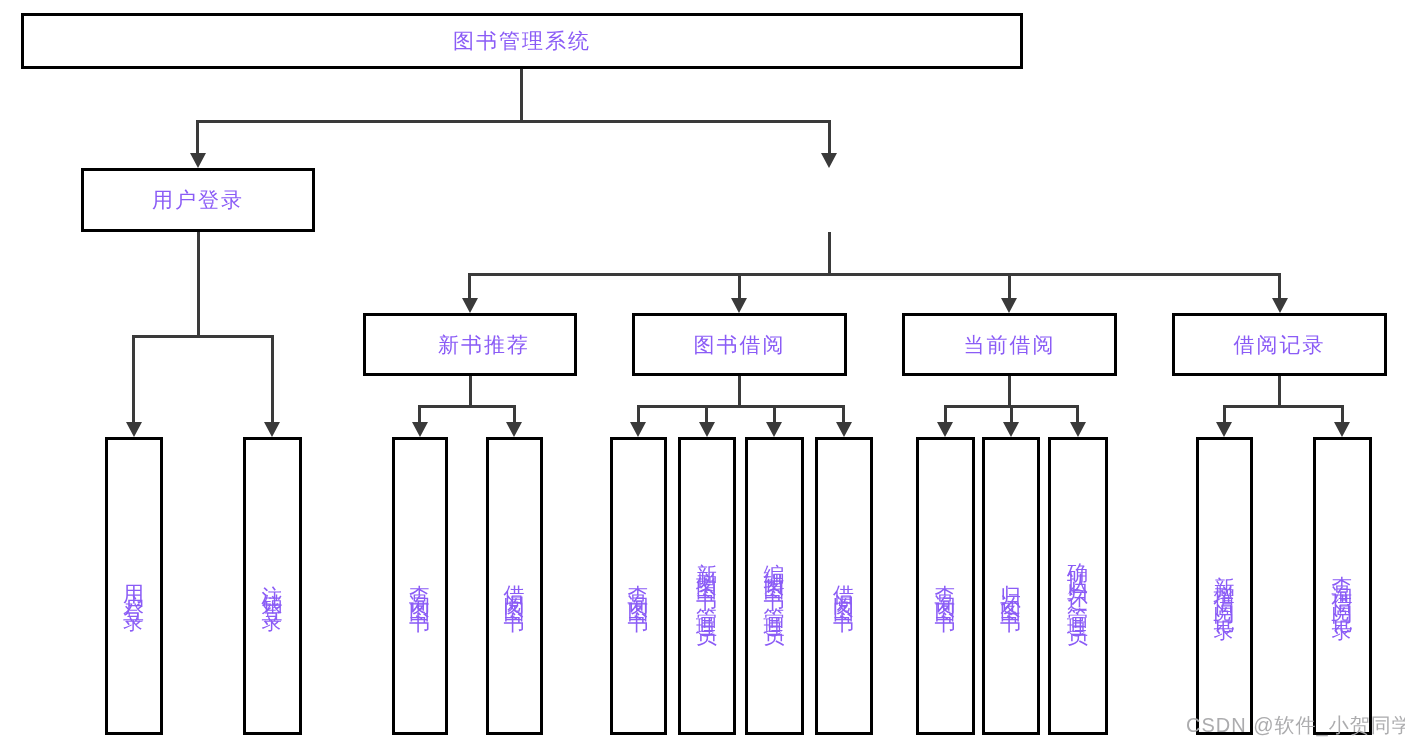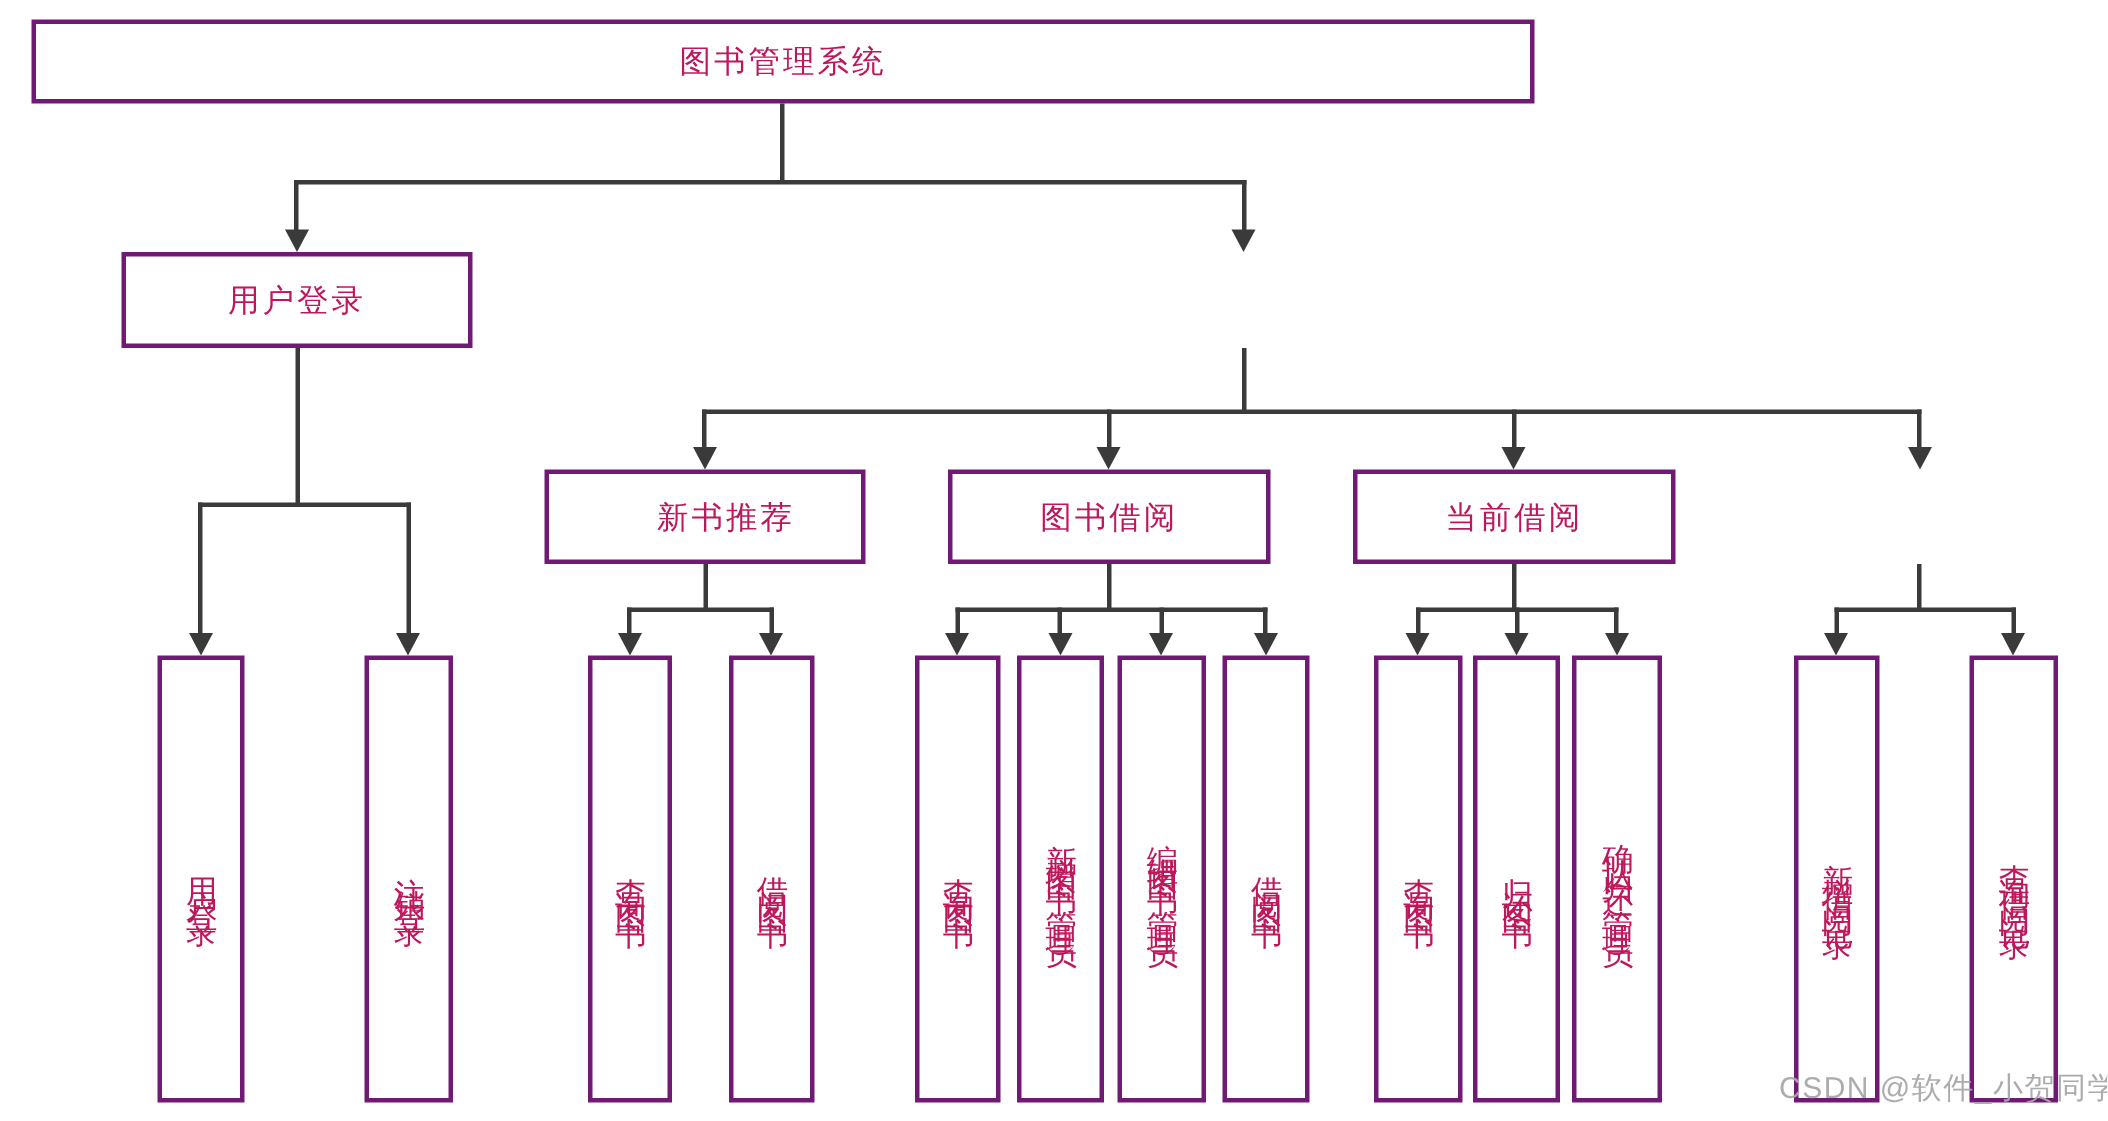--- a/index.html
+++ b/index.html
@@ -3,25 +3,25 @@
 <meta charset="utf-8">
 <style>
   html,body{margin:0;padding:0;background:#ffffff;}
   body{font-family:"Liberation Sans","DejaVu Sans",sans-serif;}
   #canvas{position:relative;width:1405px;height:747px;background:#ffffff;overflow:hidden;}
 
   .box{
     position:absolute;
     box-sizing:border-box;
     background:#ffffff;
-    border:3px solid #701a75;
+    border:3px solid #000000;
     display:flex;
     align-items:center;
     justify-content:center;
-    color:#be185d;
+    color:#8b5cf6;
   }
   .hbox{font-size:21px;letter-spacing:2px;white-space:nowrap;}
   .vbox{
     font-size:21px;
     writing-mode:vertical-rl;
     text-orientation:mixed;
     letter-spacing:9px;
     line-height:1;
   }
   .vline{position:absolute;width:3px;background:#3a3a3a;}
@@ -82,20 +82,23 @@
   <div class="arrow" style="left:1272px;top:298px;"></div>
 
   <div class="box hbox" style="left:363px;top:313px;width:214px;height:63px;padding-left:28px;">
     <span>新书推荐</span>
   </div>
   <div class="box hbox" style="left:632px;top:313px;width:215px;height:63px;">
     <span>图书借阅</span>
   </div>
   <div class="box hbox" style="left:902px;top:313px;width:215px;height:63px;">
     <span>当前借阅</span>
+  </div>
+  <div class="box hbox" style="left:1172px;top:313px;width:215px;height:63px;">
+    <span>借阅记录</span>
   </div>
 
   <div class="vline" style="left:469px;top:376px;height:32px;"></div>
   <div class="hline" style="left:418px;top:405px;width:98px;"></div>
   <div class="vline" style="left:418px;top:405px;height:21px;"></div>
   <div class="arrow" style="left:412px;top:422px;"></div>
   <div class="vline" style="left:513px;top:405px;height:21px;"></div>
   <div class="arrow" style="left:506px;top:422px;"></div>
 
   <div class="vline" style="left:738px;top:376px;height:32px;"></div>

